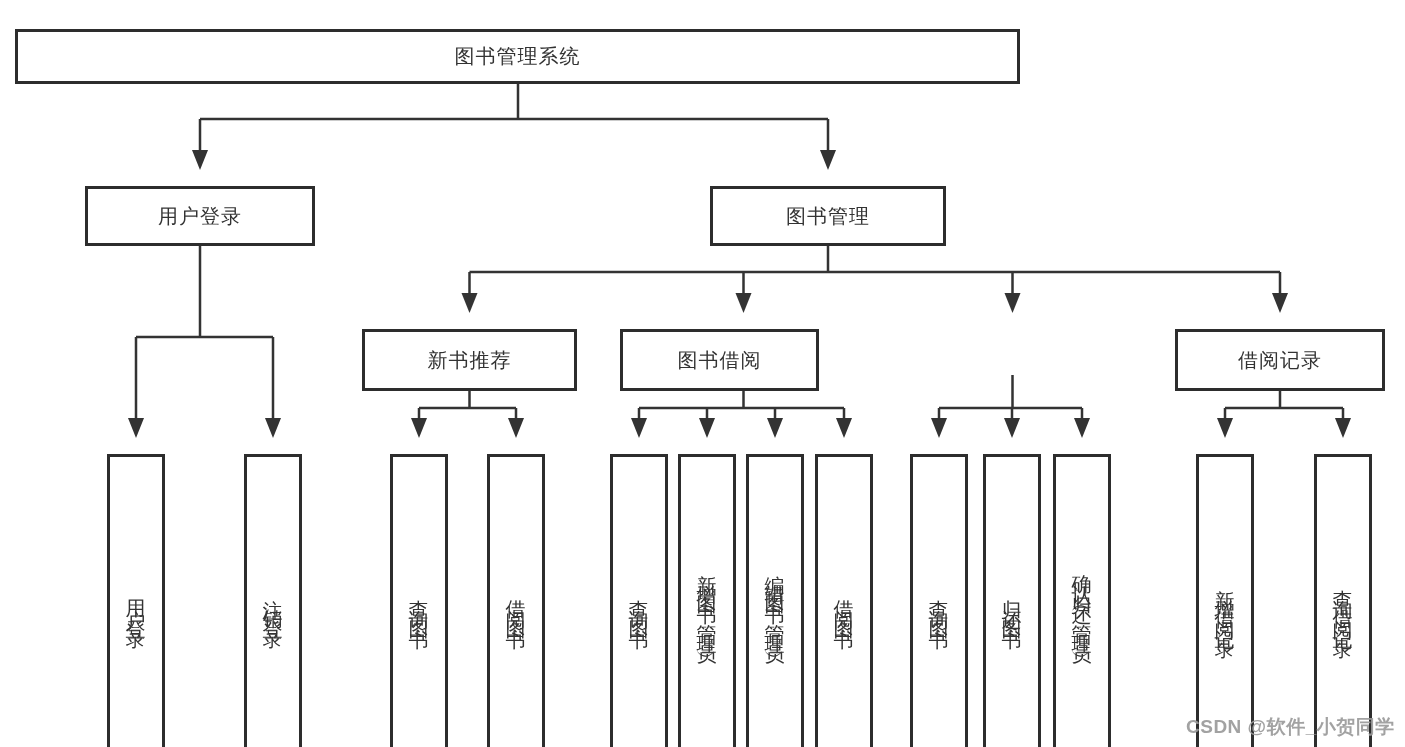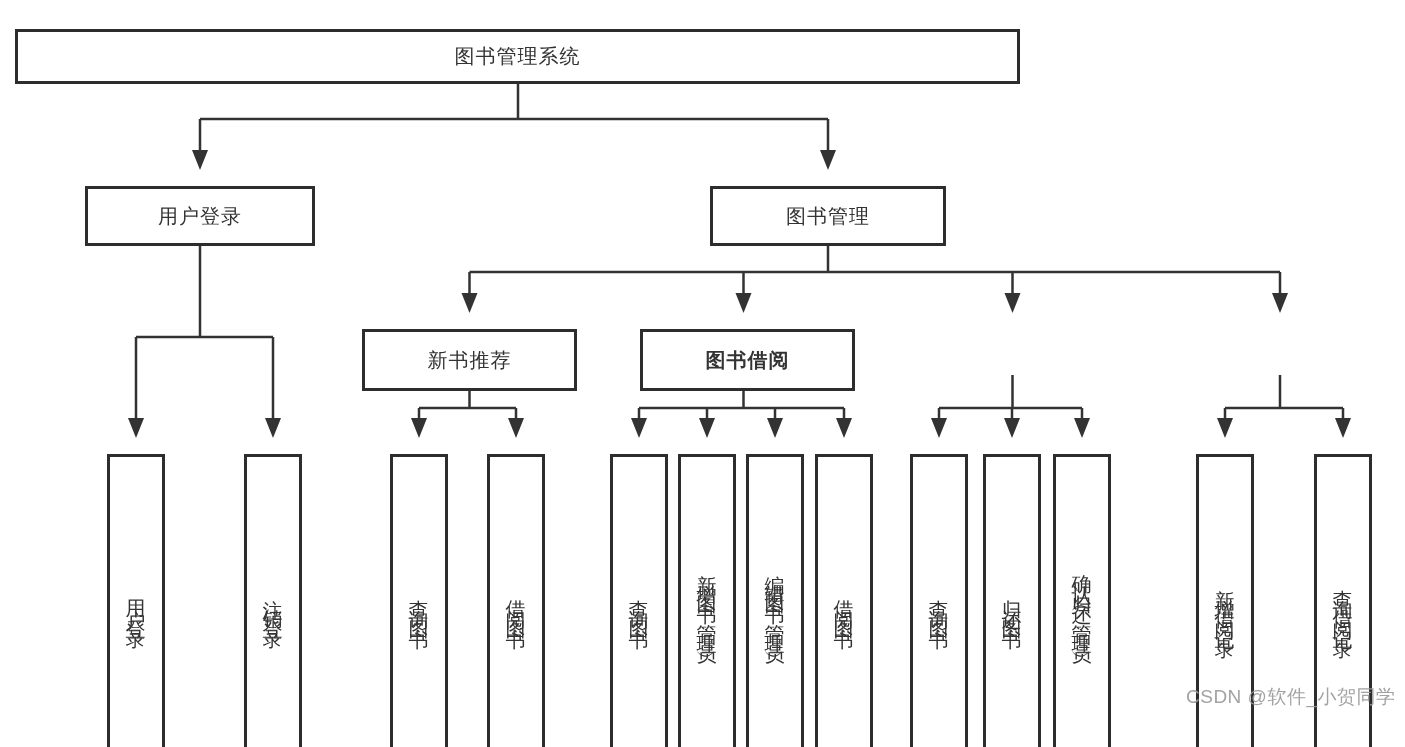--- a/index.html
+++ b/index.html
@@ -29,37 +29,38 @@
     text-orientation:mixed;
     font-size:20px;
     line-height:1.1;
     letter-spacing:10px;
     white-space:nowrap;
   }
   .root  { left:15px;  top:13px;  width:1005px; height:55px; }
   .l2a   { left:85px;  top:170px; width:230px;  height:60px; }
   .l2b   { left:710px; top:170px; width:236px;  height:60px;text-align:center; }
   .l3a   { left:362px; top:313px; width:215px;  height:62px; }
-  .l3b   { left:640px; top:313px; width:215px;  height:62px;font-weight:bold; }
+  .l3b   { left:620px; top:313px; width:199px;  height:62px; }
   .l3c   { left:905px; top:313px; width:215px;  height:62px; }
   .l3d   { left:1175px;top:313px; width:210px;  height:62px; }
   .leaf  { top:438px;  width:58px; height:300px; }
   .a1 { left:107px; }  .a2 { left:244px; }
   .b1 { left:390px; }  .b2 { left:487px; }
   .c1 { left:610px; }  .c2 { left:678px; }  .c3 { left:746px; }  .c4 { left:815px; }
   .d1 { left:910px; }  .d2 { left:983px; }  .d3 { left:1053px; }
   .e1 { left:1196px; } .e2 { left:1314px; }
   .watermark {
     position:absolute;
-    left:1186px; top:684px;
+    left:1186px; top:714px;
     font-size:19px;
     color:rgba(154,154,154,0.92);
     letter-spacing:0.5px;
     white-space:nowrap;
     z-index:5;
+    font-weight:bold;
   }
 </style>
 </head>
 <body>
 
 <div class="canvas">
 
   <svg class="connectors" viewBox="0 0 1405 747" aria-hidden="true">
     <g stroke="#333333" stroke-width="2.5" fill="none">
 
@@ -110,20 +111,23 @@
   <div class="box h l2b">
     <span>图书管理</span>
   </div>
 
   <div class="box h l3a">
     <span>新书推荐</span>
   </div>
   <div class="box h l3b">
     <span>图书借阅</span>
   </div>
+  <div class="box h l3d">
+    <span>借阅记录</span>
+  </div>
 
   <div class="box v leaf a1">
     <span class="vtext">用户登录</span>
   </div>
   <div class="box v leaf a2">
     <span class="vtext">注销登录</span>
   </div>
 
   <div class="box v leaf b1">
     <span class="vtext">查询图书</span>

